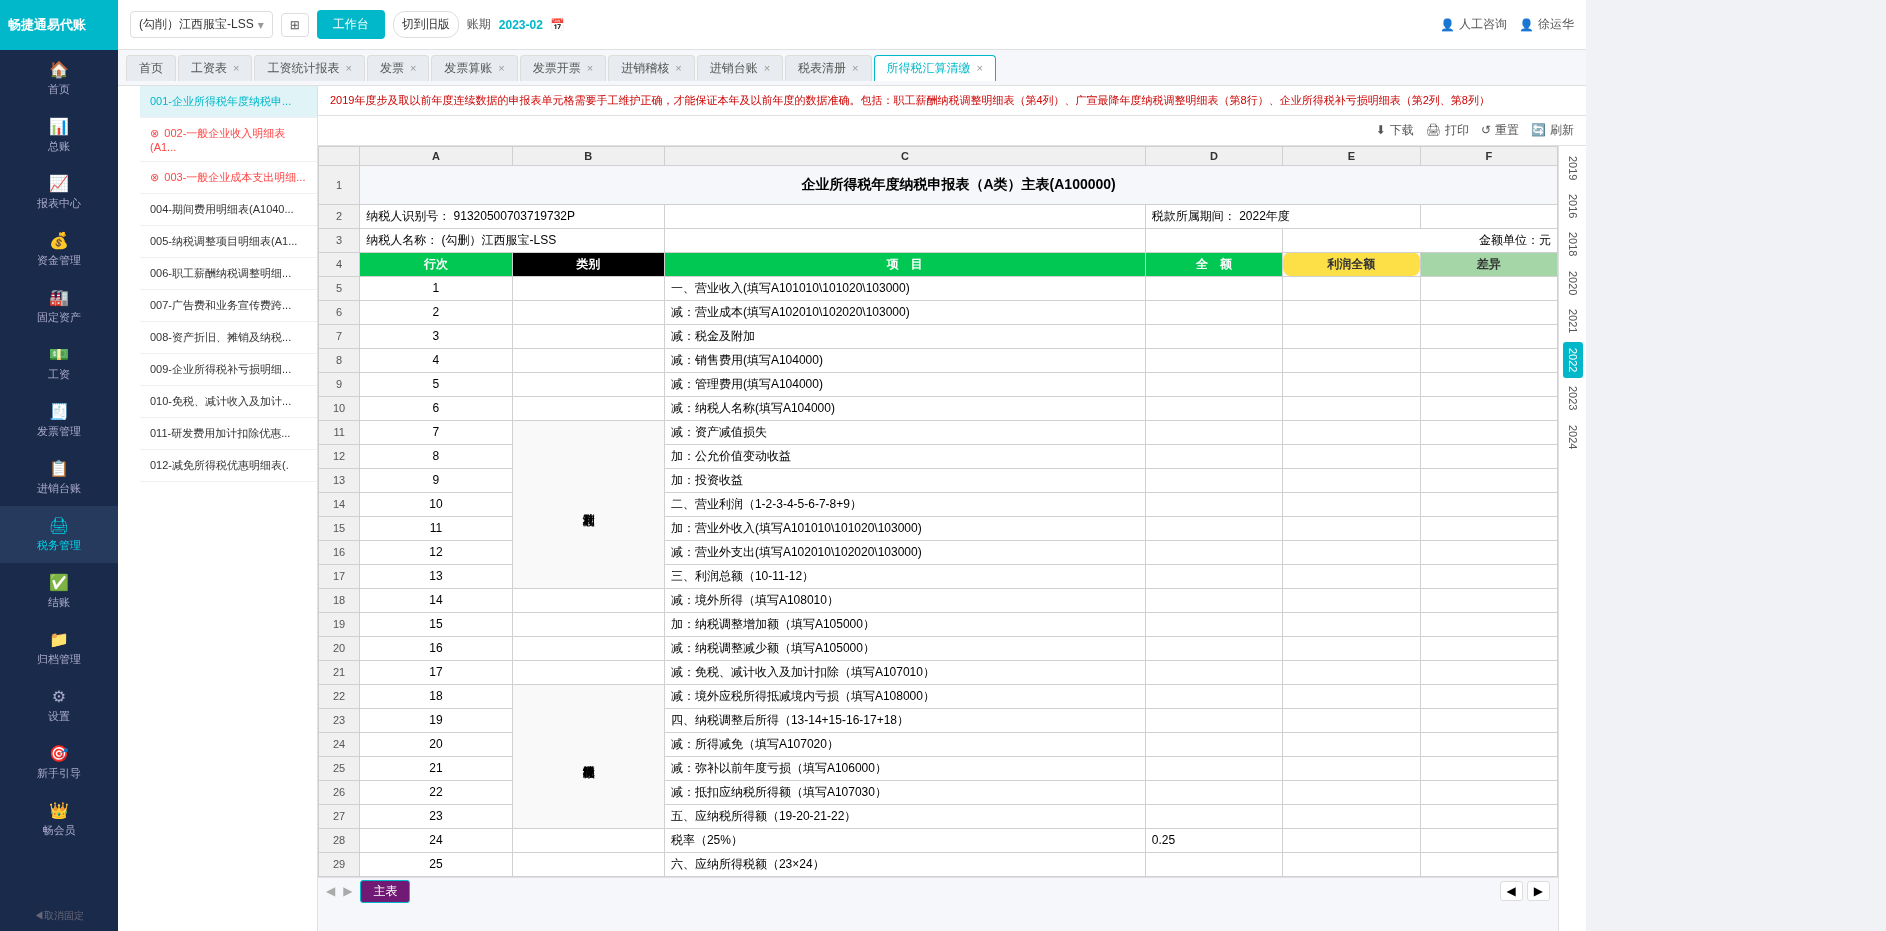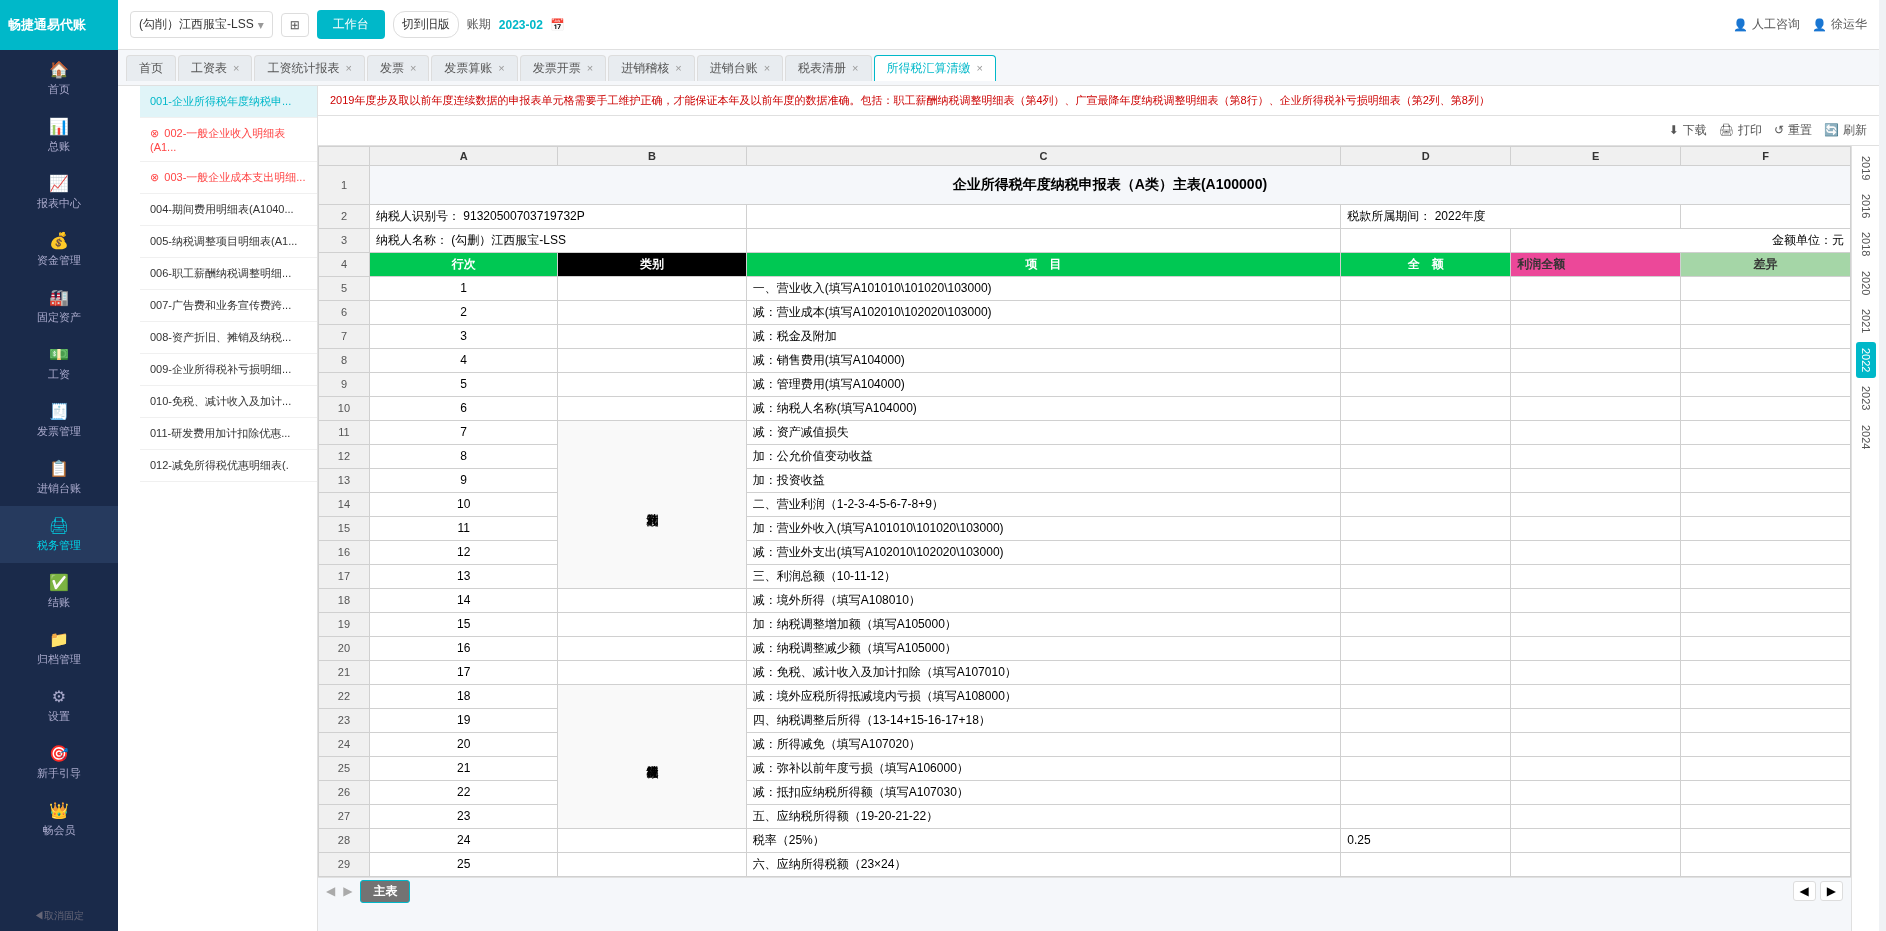--- a/index.html
+++ b/index.html
@@ -1,18 +1,18 @@
 <!DOCTYPE html>
 <html><head>
   <meta charset="utf-8">
   <style>
     * { box-sizing: border-box; margin: 0; padding: 0; }
     body { font-family: 'Microsoft YaHei', '微软雅黑', Arial, sans-serif; font-size: 12px; background: #f0f2f5; overflow: hidden; }
 
-    .app-container { display: flex; height: 931px; width: 1879px; }
+    .app-container { display: flex; height: 931px; width: 1586px; }
 
     
     .sidebar { width: 118px; background: #1a2a4a; display: flex; flex-direction: column; color: #fff; flex-shrink: 0; }
     .sidebar-logo { background: #00b8c9; padding: 10px 8px; display: flex; align-items: center; height: 50px; }
     .sidebar-logo-text { font-size: 13px; font-weight: bold; color: #fff; }
     .sidebar-nav { flex: 1; overflow-y: auto; }
     .sidebar-nav-item { display: flex; flex-direction: column; align-items: center; padding: 10px 4px; cursor: pointer; color: #aac; font-size: 11px; gap: 3px; }
     .sidebar-nav-item.active { background: #263a5e; color: #00d4e8; }
     .sidebar-nav-item .nav-icon { font-size: 16px; }
     .sidebar-footer { padding: 8px; text-align: center; font-size: 10px; color: #667; cursor: pointer; }
@@ -69,28 +69,28 @@
     .spreadsheet-table-wrapper { padding: 0; }
     table.sheet { border-collapse: collapse; font-size: 12px; width: 100%; }
     table.sheet th, table.sheet td { border: 1px solid #d0d0d0; padding: 3px 6px; white-space: nowrap; }
     table.sheet .col-header { background: #f0f0f0; text-align: center; font-weight: bold; font-size: 11px; color: #333; min-width: 30px; }
     table.sheet .row-num { background: #f0f0f0; text-align: center; color: #555; min-width: 30px; font-size: 11px; }
     table.sheet .data-cell { background: #fff; min-width: 80px; }
     table.sheet .col-xingci { background: #00c853; color: #fff; text-align: center; font-weight: bold; }
     table.sheet .col-leibie { background: #000000; color: #fff; text-align: center; font-weight: bold; }
     table.sheet .col-xiangmu { background: #00c853; color: #fff; text-align: center; font-weight: bold; }
     table.sheet .col-quane { background: #00c853; color: #fff; text-align: center; font-weight: bold; }
-    table.sheet .col-lirunquane { background: #ec4899; color: #333; font-weight: bold; }
+    table.sheet .col-lirunquane { background: #fde047; color: #333; text-align: center; font-weight: bold; border-radius: 8px; }
     table.sheet .col-chay { background: #a5d6a7; color: #333; text-align: center; font-weight: bold; }
     table.sheet .category-cell { text-align: center; font-size: 11px; }
 
     
     .bottom-tabbar { height: 28px; background: #f5f7fa; border-top: 1px solid #e0e0e0; display: flex; align-items: center; padding: 0 8px; gap: 8px; }
     .bottom-tab { padding: 2px 12px; border: 1px solid #ddd; border-radius: 3px; cursor: pointer; font-size: 12px; background: #fff; }
-    .bottom-tab.active { background: #737373; color: #fff; border-color: #00b8c9; font-weight: bold; }
+    .bottom-tab.active { background: #701a75; color: #fff; border-color: #00b8c9; }
     .bottom-nav { display: flex; align-items: center; gap: 4px; margin-left: auto; }
 
     
     ::-webkit-scrollbar { width: 6px; height: 6px; }
     ::-webkit-scrollbar-track { background: #f0f0f0; }
     ::-webkit-scrollbar-thumb { background: #bbb; border-radius: 3px; }
   </style>
 </head>
 <body>
 

